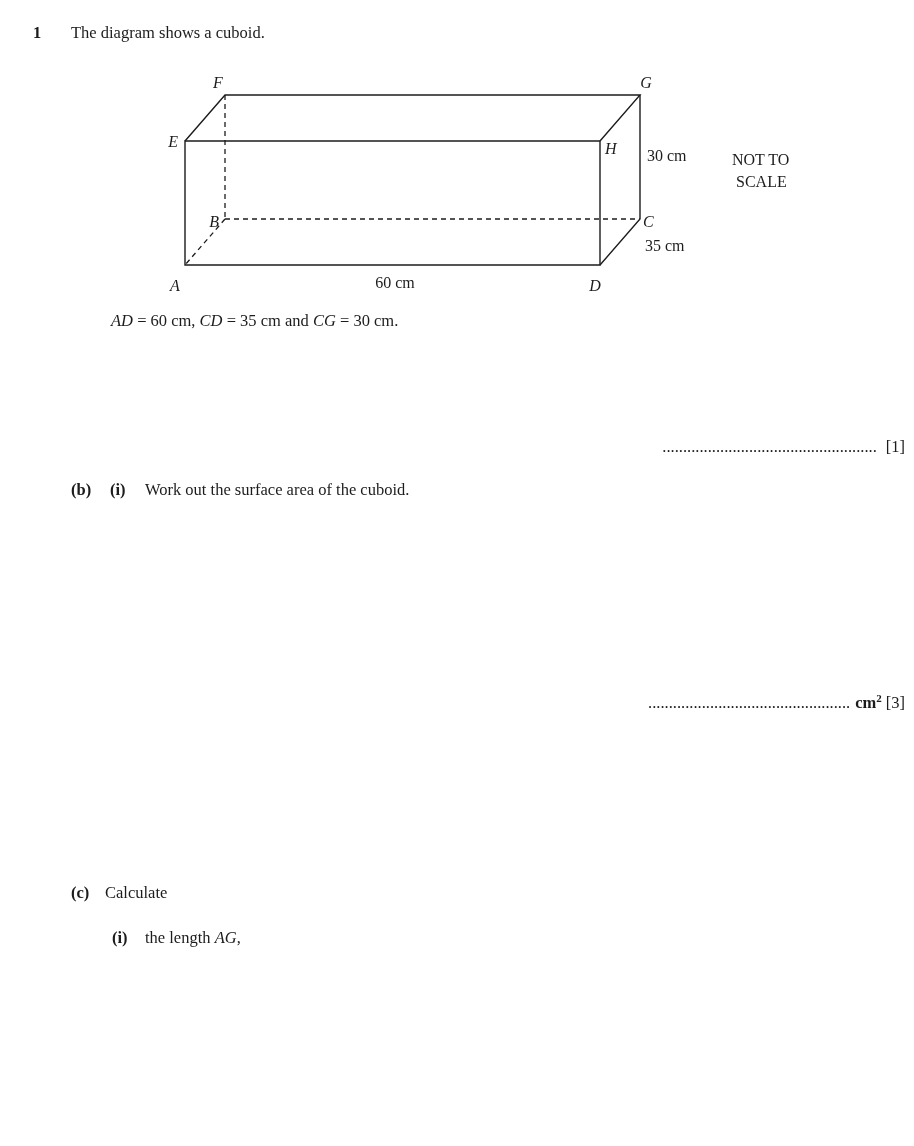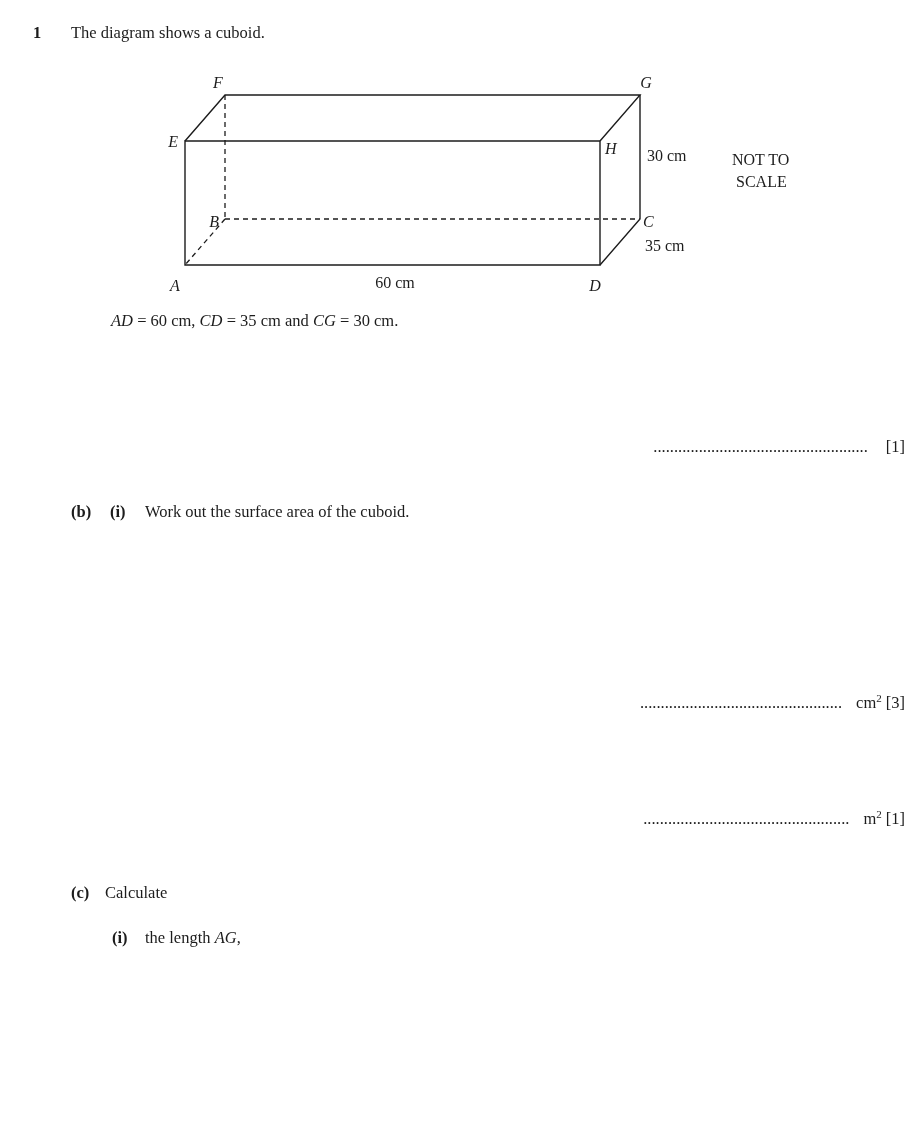--- a/index.html
+++ b/index.html
@@ -12,21 +12,21 @@
     font-size:16.5px;
     line-height:1.3;
     color:#1c1c1c;
     overflow:hidden;
   }
   .abs { position:absolute; white-space:nowrap; }
   .bold { font-weight:bold; }
   .italic { font-style:italic; }
   .plabel { display:inline-block; font-weight:bold; }
   .answer-line { position:absolute; right:9px; white-space:nowrap; }
-  .answer-line .unit { margin-left:14px; }
+  .answer-line .unit { margin-left:5px;font-weight:bold; }
   .answer-line .marks { margin-left:4px; }
   sup { font-size:11px; line-height:0; }
   svg text {
     font-family:"Liberation Serif","DejaVu Serif",serif;
     font-size:16px;
     fill:#1c1c1c;
   }
   svg text.vlabel { font-style:italic; }
 </style>
 </head>
@@ -66,24 +66,23 @@
 
     <text x="592" y="95" text-anchor="start">NOT TO</text>
     <text x="596" y="117" text-anchor="start">SCALE</text>
   </svg>
 
   <div class="abs" style="left:71px; top:310px;margin-left:40px;"><span class="italic">AD</span><span> = 60 cm, </span><span class="italic">CD</span><span> = 35 cm and </span><span class="italic">CG</span><span> = 30 cm.</span></div>
 
 
   <div class="answer-line" style="top:436px;"><span class="dots">....................................................</span><span class="unit"><span></span><sup></sup></span><span class="marks">[1]</span></div>
 
-  <div class="abs" style="left:71px; top:501px;"><span class="plabel" style="width:39px;">(b)</span><span class="plabel" style="width:35px;">(i)</span><span>Work out the surface area of the cuboid.</span></div>
+  <div class="abs" style="left:71px; top:479px;"><span class="plabel" style="width:39px;">(b)</span><span class="plabel" style="width:35px;">(i)</span><span>Work out the surface area of the cuboid.</span></div>
 
   <div class="answer-line" style="top:692px;"><span class="dots">.................................................</span><span class="unit"><span>cm</span><sup>2</sup></span><span class="marks">[3]</span></div>
 
 
-  <div class="answer-line" style="top:808px;"><span class="dots">..................................................</span><span class="unit"><span>m</span><sup>2</sup></span><span class="marks">[1]</span></div>
 
   <div class="abs" style="left:71px; top:882px;"><span class="plabel" style="width:34px;">(c)</span><span>Calculate</span></div>
 
   <div class="abs" style="left:112px; top:927px;"><span class="plabel" style="width:33px;">(i)</span><span>the length </span><span class="italic">AG</span><span>,</span></div>
 
 </div>
 
 </body></html>

